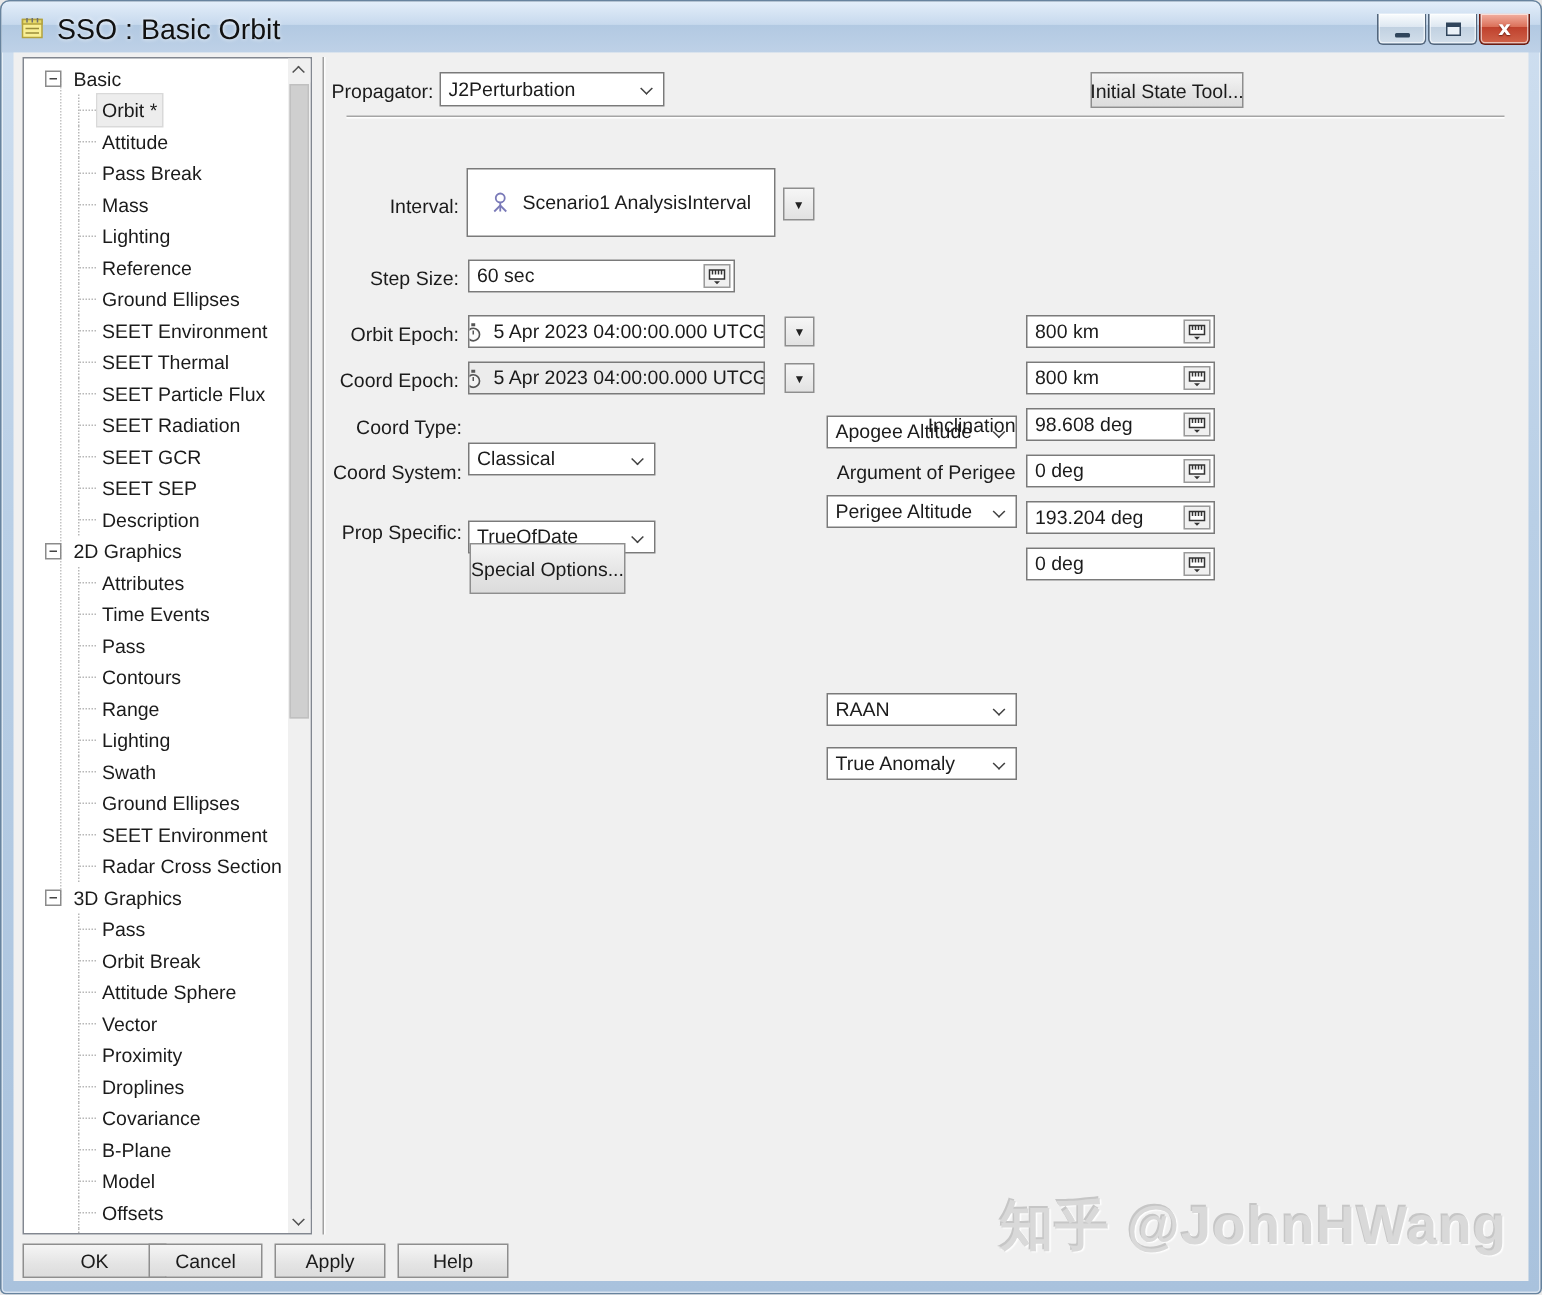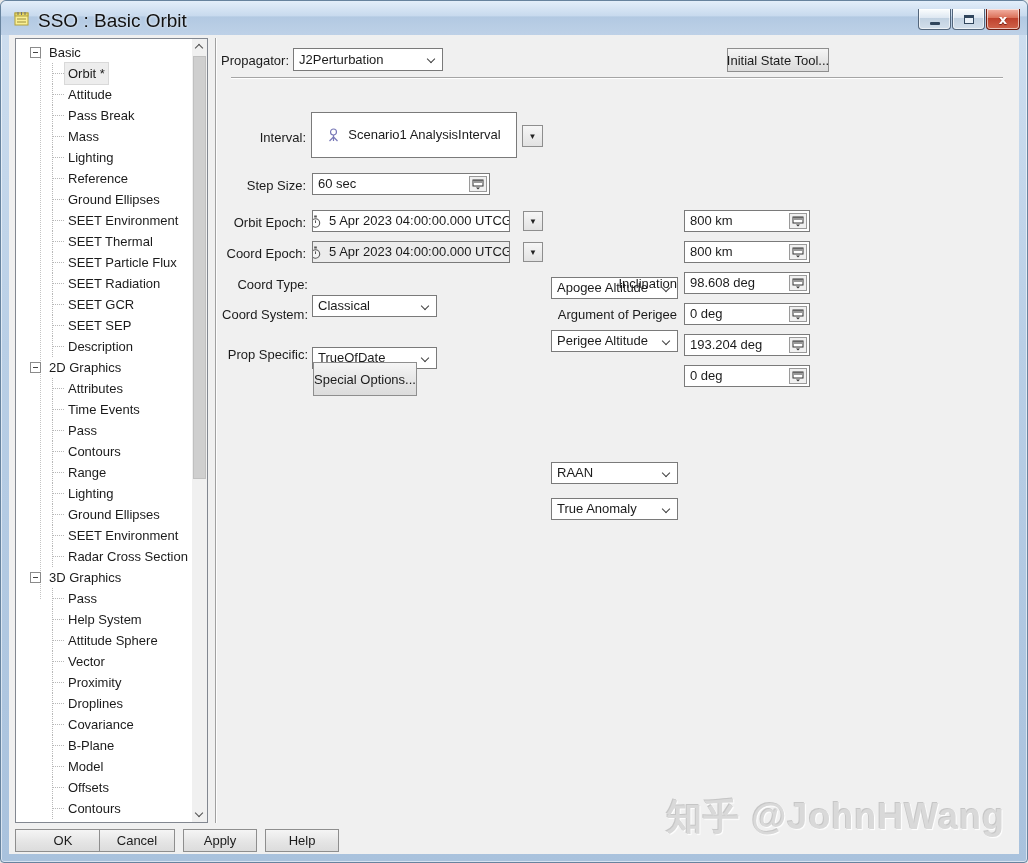--- a/index.html
+++ b/index.html
@@ -176,37 +176,40 @@
         <div class="tree-row child">
           <span class="tree-label">Contours</span>
         </div>
         <div class="tree-row child">
           <span class="tree-label">Range</span>
         </div>
         <div class="tree-row child">
           <span class="tree-label">Lighting</span>
         </div>
         <div class="tree-row child">
+          <span class="tree-label">Swath</span>
+        </div>
+        <div class="tree-row child">
           <span class="tree-label">Ground Ellipses</span>
         </div>
         <div class="tree-row child">
           <span class="tree-label">SEET Environment</span>
         </div>
         <div class="tree-row child">
           <span class="tree-label">Radar Cross Section</span>
         </div>
         <div class="tree-row group">
           <span class="expand-box"></span>
           <span class="tree-label">3D Graphics</span>
         </div>
         <div class="tree-row child">
           <span class="tree-label">Pass</span>
         </div>
         <div class="tree-row child">
-          <span class="tree-label">Help System</span>
+          <span class="tree-label">Orbit Break</span>
         </div>
         <div class="tree-row child">
           <span class="tree-label">Attitude Sphere</span>
         </div>
         <div class="tree-row child">
           <span class="tree-label">Vector</span>
         </div>
         <div class="tree-row child">
           <span class="tree-label">Proximity</span>
         </div>

